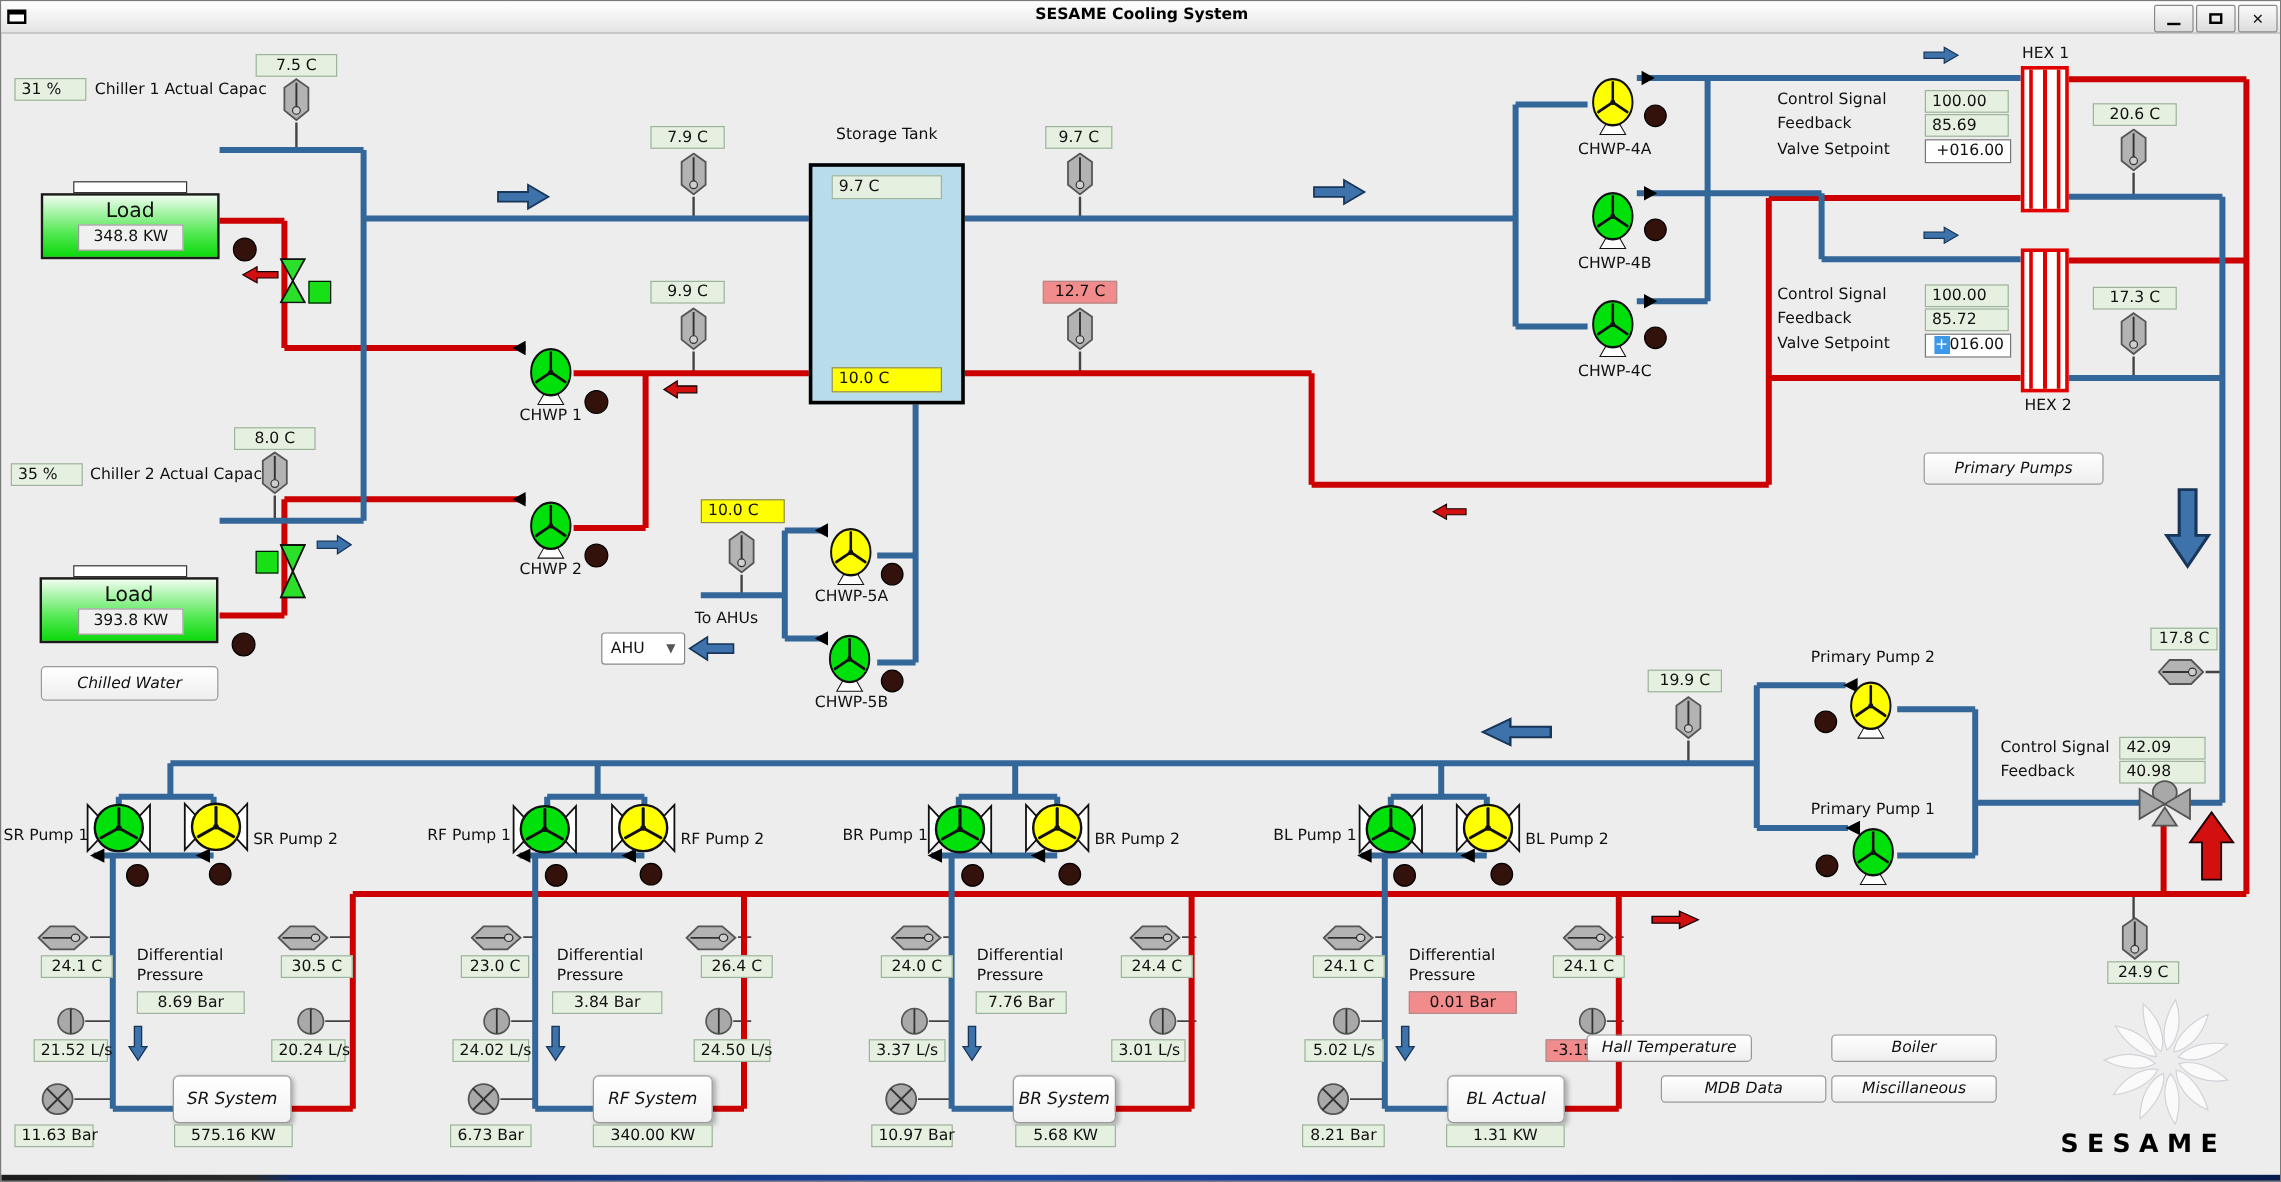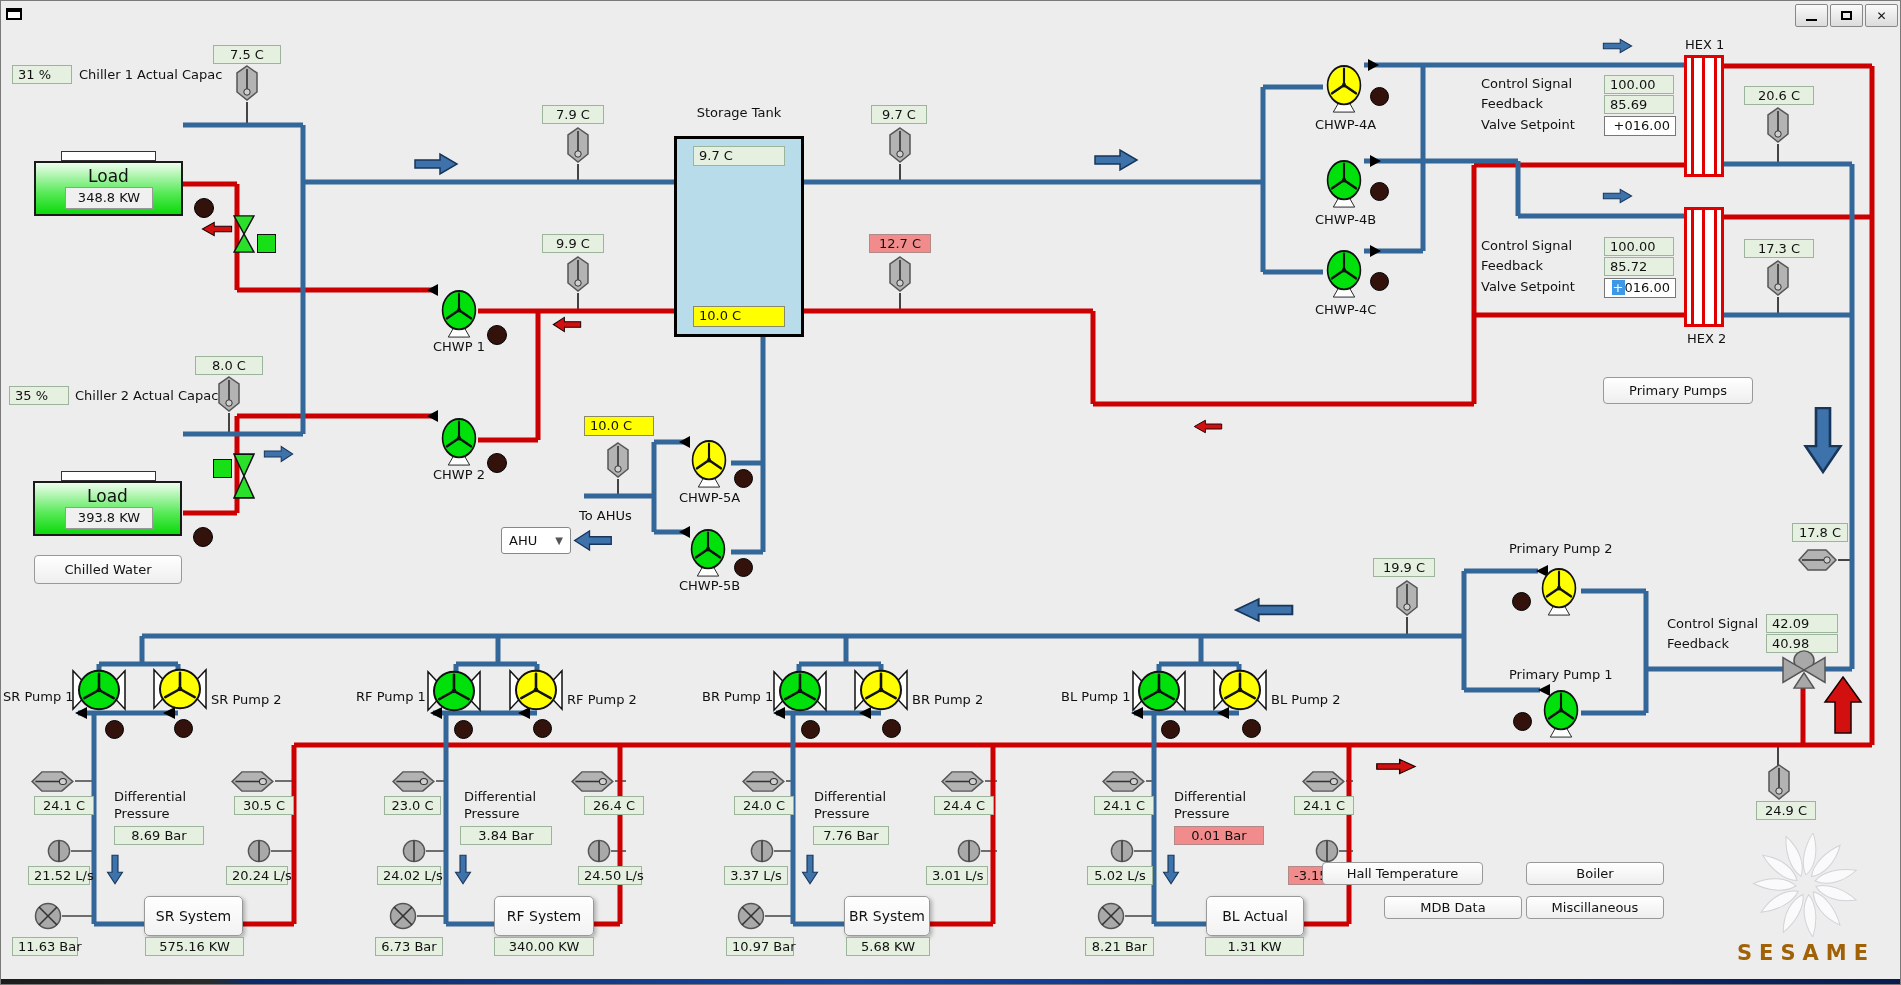--- a/index.html
+++ b/index.html
@@ -7,39 +7,39 @@
   #win{position:relative;width:1901px;height:985px;background:#ededed;overflow:hidden;border:1px solid #7a7a7a;box-sizing:border-box;}
   .abs{position:absolute;}
   .lab{font-size:13px;color:#111;white-space:nowrap;}
   .r{text-align:right;}
   .c{text-align:center;}
   .vbox{box-sizing:border-box;height:19px;background:#e6f0e1;border:1px solid #9cb39c;font-size:13px;color:#111;padding:0 5px;white-space:nowrap;line-height:17px;}
   .vbox.alarm{background:#f28c8c;border-color:#b08989;}
   .ybox{background:#ffff00;border-color:#8a8a6a;}
   .wbox{background:#fff;border:1px solid #777;text-align:right;}
   .sel{background:#3d99e8;color:#fff;padding:0 1px;}
-  .btn{box-sizing:border-box;display:flex;align-items:center;justify-content:center;background:linear-gradient(#ffffff,#eeeeee);border:1px solid #999;border-radius:4px;font-size:13px;color:#111;cursor:pointer;white-space:nowrap;}
+  .btn{box-sizing:border-box;display:flex;align-items:center;justify-content:center;background:linear-gradient(#ffffff,#eeeeee);border:1px solid #999;border-radius:4px;font-size:13px;color:#111;cursor:pointer;white-space:nowrap;font-style:italic;}
   .sysbtn{border-radius:5px;box-shadow:2px 2px 4px rgba(0,0,0,.28);font-size:14px;background:linear-gradient(#ffffff,#f2f2f2);}
   .chillerbox{box-sizing:border-box;border:2px solid #1a1a1a;background:linear-gradient(180deg,#10d910 0%,#45e645 45%,#ecfdec 100%);display:flex;align-items:center;justify-content:center;font-size:26px;color:#111;}
   .loadbox{box-sizing:border-box;border:2px solid #1a1a1a;background:linear-gradient(180deg,#eefdee 0%,#55e955 60%,#0cd90c 100%);font-size:17px;color:#111;text-align:center;padding-top:3px;}
   .conn{background:#fff;border:1px solid #333;box-sizing:border-box;}
   .dot{border-radius:50%;background:#33120c;border:1px solid #000;box-sizing:border-box;}
   .tank{background:#b9dcea;border:3px solid #000;box-sizing:border-box;}
   .hex{border:3px solid #e00000;background:#fff;box-sizing:border-box;padding:0 4px;}
   .hexin{height:100%;border-left:3px solid #e00000;border-right:3px solid #e00000;background:linear-gradient(90deg,transparent 0,transparent calc(50% - 1.5px),#e00000 calc(50% - 1.5px),#e00000 calc(50% + 1.5px),transparent calc(50% + 1.5px));}
   .icon svg{display:block;width:100%;height:100%;}
   .combo{box-sizing:border-box;background:#fff;border:1px solid #888;border-radius:3px;font-size:13px;color:#111;display:flex;align-items:center;justify-content:space-between;padding:0 7px;cursor:pointer;}
   .combo .arr{color:#555;font-size:10px;}
   .dp2{font-size:13px;line-height:1.3;color:#111;}
   .titlebar{left:0;top:0;width:1901px;height:26px;background:linear-gradient(#ffffff,#e4e4e4);border-bottom:1px solid #b2b2b2;}
   .title{width:100%;text-align:center;font-size:13px;font-weight:bold;color:#000;padding-top:4px;}
   .winbtn{width:31px;height:21px;background:linear-gradient(#fafafa,#dcdcdc);border:1px solid #888;border-radius:2px;display:flex;align-items:center;justify-content:center;font-size:12px;font-weight:bold;color:#111;cursor:pointer;}
   .appicon{left:5px;top:7px;width:16px;height:12px;background:#fff;border:2px solid #000;border-top-width:4px;box-sizing:border-box;}
   .taskbar{left:0;top:978px;width:1901px;height:7px;background:linear-gradient(90deg,#1c1c1c 0%,#2a2a2a 11%,#0b2a6b 13%,#1a47a0 45%,#0e2f7d 70%,#081c4e 100%);}
-  .seslogo{color:#a16207;font-size:21px;font-weight:bold;letter-spacing:7px;text-align:center;}
+  .seslogo{color:#000000;font-size:21px;font-weight:bold;letter-spacing:7px;}
 </style>
 </head>
 <body>
 
 <div id="win">
 
   <svg class="abs" style="left:0;top:0;width:1901px;height:985px" viewBox="0 0 1901 985">
     <path stroke="#444" stroke-width="2" fill="none" d="M246,101 V124 M577,163 V181 M899,163 V181 M228,412 V433 M577,292 V310 M899,292 V310 M617,478 V495 M1406,616 V635 M1777,143 V163 M1777,296 V314 M1837,559 H1851 M1777,744 V765"></path>
     <path stroke="#444" stroke-width="1.5" fill="none" d="M74,780 H93 M70,850 H93 M61,915 H93 M274,780 H293 M270,850 H293
          M435,780 H445 M425,850 H445 M416,915 H445 M614,780 H625 M610,850 H625
@@ -770,21 +770,21 @@
     </span>
   <div class="abs vbox c" style="left:1293px;top:795px;width:60px">24.1 C</div>
   <span class="abs icon" style="left:1314px;top:838px;width:24px;height:24px">
       <svg viewBox="0 0 26 26" preserveAspectRatio="none">
         <circle cx="13" cy="13" r="11.5" fill="#a9a9a9" stroke="#555" stroke-width="1.5"></circle>
         <line x1="13" y1="2" x2="13" y2="24" stroke="#333" stroke-width="1.6"></line>
       </svg>
     </span>
   <div class="abs vbox c alarm" style="left:1287px;top:865px;width:66px">-3.15 L/s</div>
 
-  <div class="abs btn" style="left:1321px;top:861px;width:161px;height:23px">Hall Temperature</div>
+  <div class="abs btn" style="left:1321px;top:861px;width:138px;height:23px">Hall Temperature</div>
   <div class="abs btn" style="left:1525px;top:861px;width:138px;height:23px">Boiler</div>
   <div class="abs btn" style="left:1383px;top:895px;width:138px;height:23px">MDB Data</div>
   <div class="abs btn" style="left:1525px;top:895px;width:138px;height:23px">Miscillaneous</div>
 
   <svg class="abs" style="left:1722px;top:828px;width:166px;height:108px" viewBox="0 0 166 108">
     <g transform="translate(83,56)">
       <g id="blades" fill="#fafafb" stroke="#d2d2d8" stroke-width="1">
         <path transform="rotate(0)" d="M0,-10 C9,-18 13,-34 7,-52 C-1,-40 -6,-22 0,-10 Z"></path>
         <path transform="rotate(33)" d="M0,-10 C9,-18 13,-34 7,-52 C-1,-40 -6,-22 0,-10 Z"></path>
         <path transform="rotate(66)" d="M0,-10 C9,-18 13,-34 7,-52 C-1,-40 -6,-22 0,-10 Z"></path>
@@ -794,20 +794,23 @@
         <path transform="rotate(198)" d="M0,-10 C9,-18 13,-34 7,-52 C-1,-40 -6,-22 0,-10 Z"></path>
         <path transform="rotate(231)" d="M0,-10 C9,-18 13,-34 7,-52 C-1,-40 -6,-22 0,-10 Z"></path>
         <path transform="rotate(264)" d="M0,-10 C9,-18 13,-34 7,-52 C-1,-40 -6,-22 0,-10 Z"></path>
         <path transform="rotate(297)" d="M0,-10 C9,-18 13,-34 7,-52 C-1,-40 -6,-22 0,-10 Z"></path>
         <path transform="rotate(330)" d="M0,-10 C9,-18 13,-34 7,-52 C-1,-40 -6,-22 0,-10 Z"></path>
       </g>
     </g>
   </svg>
   <div class="abs seslogo" style="left:1716px;top:940px;width:178px">SESAME</div>
 
+  <div class="abs titlebar">
+    <div class="title">SESAME Cooling System</div>
+  </div>
   <div class="abs appicon"></div>
   <div class="abs winbtn" style="left:1794px;top:3px">
       <span style="width:11px;border-bottom:2px solid #000;margin-top:8px"></span>
     </div>
   <div class="abs winbtn" style="left:1829px;top:3px">
       <span style="width:11px;height:9px;border:2px solid #000;box-sizing:border-box;display:inline-block"></span>
     </div>
   <div class="abs winbtn" style="left:1864px;top:3px">
       <span>✕</span>
     </div>

